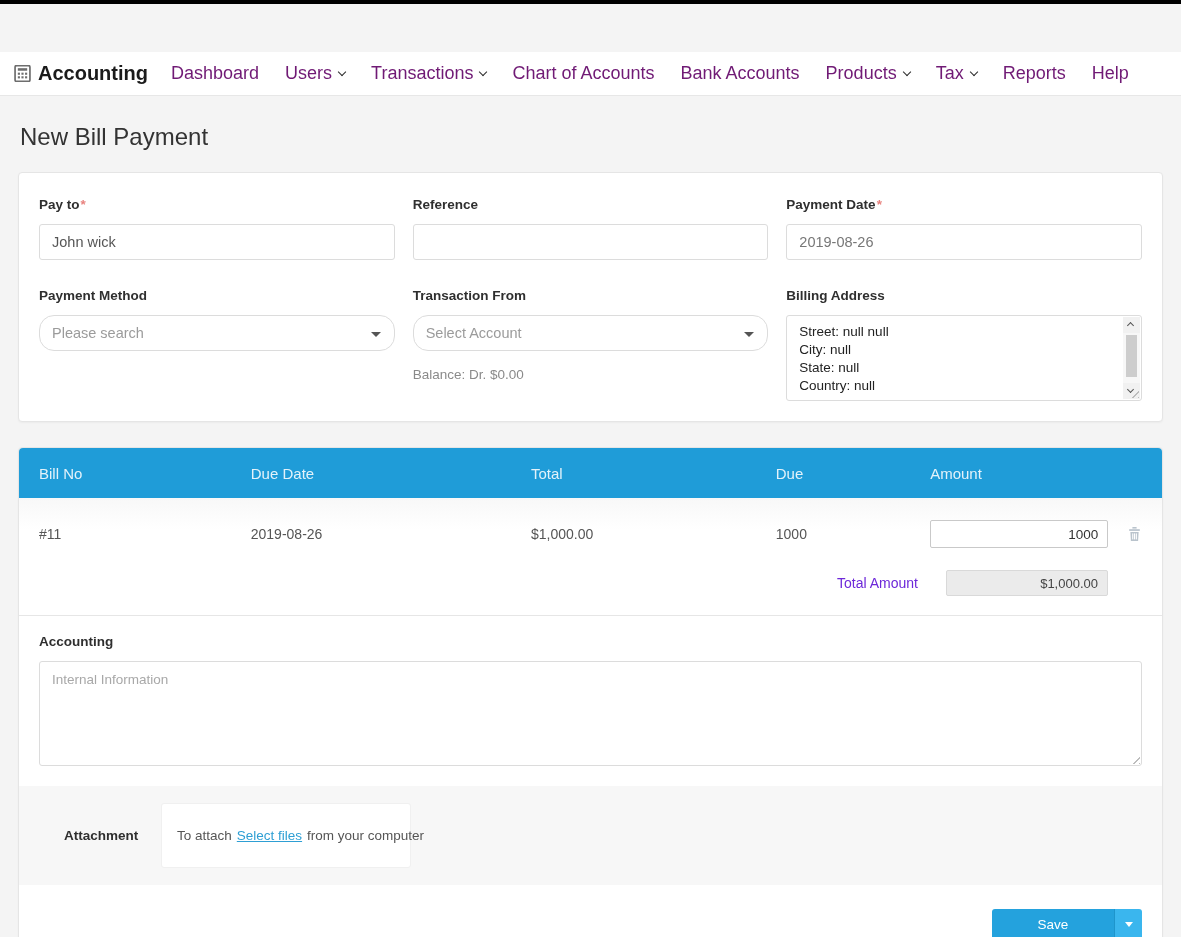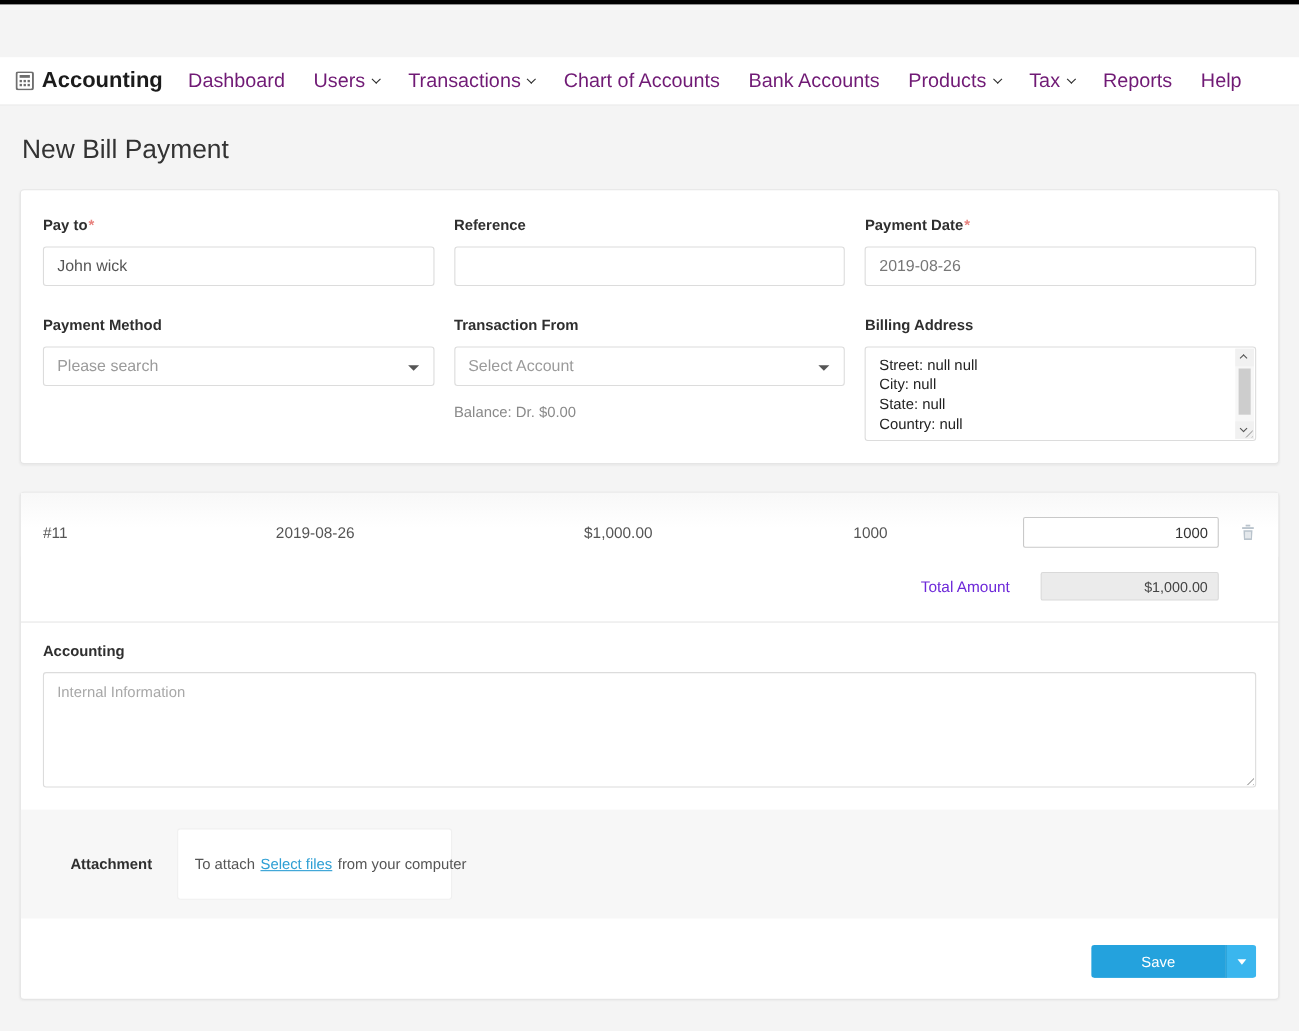--- a/index.html
+++ b/index.html
@@ -38,21 +38,21 @@
   .form-card { padding:24px 20px 20px; display:grid; grid-template-columns:1fr 1fr 1fr; column-gap:18px; row-gap:28px; }
   .field-label { font-size:13.5px; font-weight:600; color:#2f2f2f; margin-bottom:12px; display:block; }
   .req { color:#e8827e; margin-left:1px; }
   .tb-input {
     width:100%; height:36px; border:1px solid #dcdcdc; border-radius:3px;
     padding:0 12px; font-size:14.5px; color:#555; background:#fff; outline:none;
     font-family:inherit;
   }
   .tb-input.muted { color:#777; }
   .fake-select {
-    width:100%; height:36px; border:1px solid #dcdcdc; border-radius:3px;
+    width:100%; height:36px; border:1px solid #dcdcdc; border-radius:15px;
     padding:0 30px 0 12px; background:#fff; display:flex; align-items:center;
     cursor:pointer; position:relative;
   }
   .fake-select .ph { font-size:14.5px; color:#9b9b9b; }
   .select-caret {
     position:absolute; right:13px; top:16px;
     width:0; height:0; border-left:5px solid transparent; border-right:5px solid transparent;
     border-top:5px solid #555;
   }
   .help-text { font-size:13.5px; color:#8a8a8a; margin-top:16px; }
@@ -237,20 +237,27 @@
           <div class="vs-btn down">
               <i class="vs-arrow"></i>
             </div>
         </div>
         <i class="grip"></i>
       </div>
     </div>
   </div>
 
   <div class="card table-card">
+    <div class="cols tbl-header">
+      <span>Bill No</span>
+      <span>Due Date</span>
+      <span>Total</span>
+      <span>Due</span>
+      <span>Amount</span>
+    </div>
     <div class="cols tbl-row">
       <span>#11</span>
       <span>2019-08-26</span>
       <span>$1,000.00</span>
       <span>1000</span>
       <span class="amount-cell">
         <input class="amount-input" type="text" value="1000" style="">
         <button class="trash-btn">
           <svg width="15" height="16" viewBox="0 0 15 16">
             <rect x="5.4" y="1" width="4.2" height="1.6" fill="#b9c3cc"></rect>

